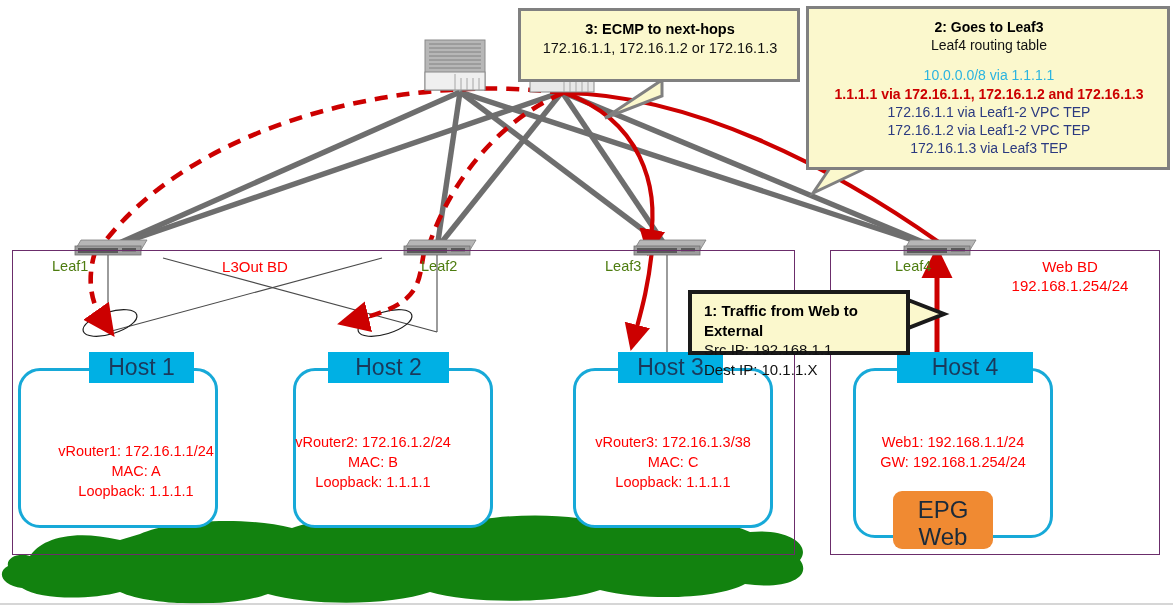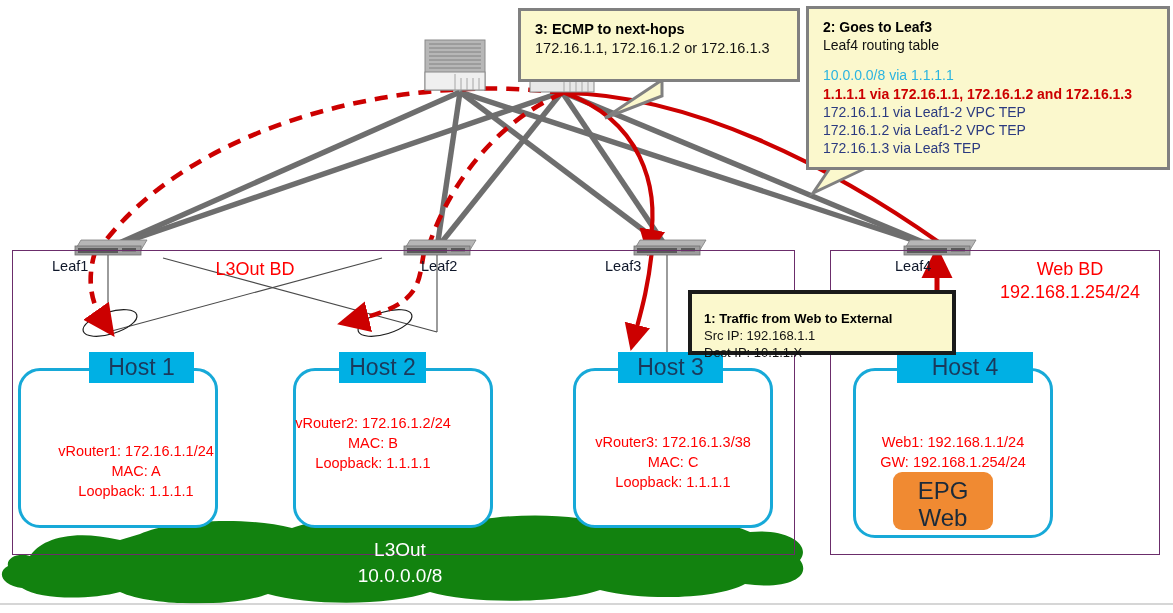--- a/index.html
+++ b/index.html
@@ -31,50 +31,50 @@
   .callout {
     position: absolute;
     background: #fbf8cd;
     box-sizing: border-box;
     padding: 9px 12px 9px 14px;
     line-height: 1.30;
     font-size: 14.5px;
     color: #111111;
     z-index: 40;
   }
-  .callout.gray  { border: 3px solid #808080; }
+  .callout.gray  { border: 3px solid #808080; text-align: center; }
   .callout.black { border: 4px solid #1a1a1a; }
   .callout .ttl { font-weight: bold; color: #000000; }
   .c-cyan { color: #2bb4e0; margin-top: 12px; }
   .c-red  { color: #cc0000; font-weight: bold; }
   .c-navy { color: #2b3a80; }
   .c-black{ color: #111111; }
 
   
   .bdbox {
     position: absolute;
     border: 1.6px solid #6b2d6b;
     background: transparent;
     box-sizing: border-box;
     z-index: 5;
   }
   .bdlabel {
     position: absolute;
     color: #ff0000;
-    font-size: 18px;
+    font-size: 15px;
     text-align: center;
     line-height: 1.25;
     white-space: pre-line;
     z-index: 12;
   }
 
   
   .leaflabel {
     position: absolute;
-    color: #0f172a;
+    color: #4d7c0f;
     font-size: 14.5px;
     z-index: 25;
   }
 
   
   .hostbox {
     position: absolute;
     border: 3px solid #17a9d8;
     border-radius: 22px;
     background: #ffffff;
@@ -107,20 +107,21 @@
     background: #f08a32;
     border-radius: 9px;
     color: #1b2a3a;
     font-size: 24px;
     text-align: center;
     line-height: 1.12;
     padding-top: 6px;
     box-sizing: border-box;
     white-space: pre-line;
     z-index: 18;
+    margin-top: 19px;
   }
 
   
   .cloudtext {
     position: absolute;
     color: #ffffff;
     font-size: 19px;
     text-align: center;
     line-height: 1.35;
     white-space: pre-line;
@@ -378,55 +379,53 @@
   <div class="leaflabel" style="left:605px; top:258px;">Leaf3</div>
   <div class="leaflabel" style="left:895px; top:258px;">Leaf4</div>
 
   <div class="hostbox" style="left:18px; top:368px; width:200px; height:160px;"></div>
   <div class="hostbanner" style="left:68px; top:352px; width:105px;margin-left:21px;">Host 1</div>
   <div class="hosttext" style="left:18px; top:441px; width:236px;">vRouter1: 172.16.1.1/24
 MAC: A
 Loopback: 1.1.1.1</div>
 
   <div class="hostbox" style="left:293px; top:368px; width:200px; height:160px;"></div>
-  <div class="hostbanner" style="left:339px; top:352px; width:87px;">Host 2</div>
-  <div class="hosttext" style="left:293px; top:413px; width:160px;">vRouter2: 172.16.1.2/24
+  <div class="hostbanner" style="left:328px; top:352px; width:121px;">Host 2</div>
+  <div class="hosttext" style="left:293px; top:432px; width:160px;">vRouter2: 172.16.1.2/24
 MAC: B
 Loopback: 1.1.1.1</div>
 
   <div class="hostbox" style="left:573px; top:368px; width:200px; height:160px;"></div>
   <div class="hostbanner" style="left:618px; top:352px; width:105px;">Host 3</div>
   <div class="hosttext" style="left:573px; top:432px; width:200px;">vRouter3: 172.16.1.3/38
 MAC: C
 Loopback: 1.1.1.1</div>
 
   <div class="hostbox" style="left:853px; top:368px; width:200px; height:170px;"></div>
   <div class="hostbanner" style="left:897px; top:352px; width:136px;">Host 4</div>
   <div class="hosttext" style="left:853px; top:432px; width:200px;">Web1: 192.168.1.1/24
 GW: 192.168.1.254/24</div>
   <div class="epgblock" style="left:893px; top:472px; width:100px; height:58px;">EPG
 Web</div>
 
-  <div class="cloudtext" style="left:280px; top:537px; width:240px;">L3Out
-10.0.0.0/8</div>
 
   <div class="callout gray" style="left:518px; top:8px; width:282px; height:74px;">
     <div class="ttl">3: ECMP to next-hops</div>
     <div class="c-black">172.16.1.1, 172.16.1.2 or 172.16.1.3</div>
   </div>
 
   <div class="callout gray" style="left:806px; top:6px; width:364px; height:164px; font-size:14px;">
     <div class="ttl">2: Goes to Leaf3</div>
     <div class="c-black">Leaf4 routing table</div>
     <div class="c-cyan">10.0.0.0/8 via 1.1.1.1</div>
     <div class="c-red">1.1.1.1 via 172.16.1.1, 172.16.1.2 and 172.16.1.3</div>
     <div class="c-navy">172.16.1.1 via Leaf1-2 VPC TEP</div>
     <div class="c-navy">172.16.1.2 via Leaf1-2 VPC TEP</div>
     <div class="c-navy">172.16.1.3 via Leaf3 TEP</div>
   </div>
 
-  <div class="callout black" style="left:688px; top:290px; width:268px; height:65px; font-size:13px; padding:17px 10px 7px 12px;">
+  <div class="callout black" style="left:688px; top:290px; width:222px; height:65px; font-size:15px; padding:7px 10px 7px 12px;">
     <div class="ttl">1: Traffic from Web to External</div>
     <div class="c-black">Src IP: 192.168.1.1</div>
     <div class="c-black">Dest IP: 10.1.1.X</div>
   </div>
 
 </div>
 
 </body></html>

